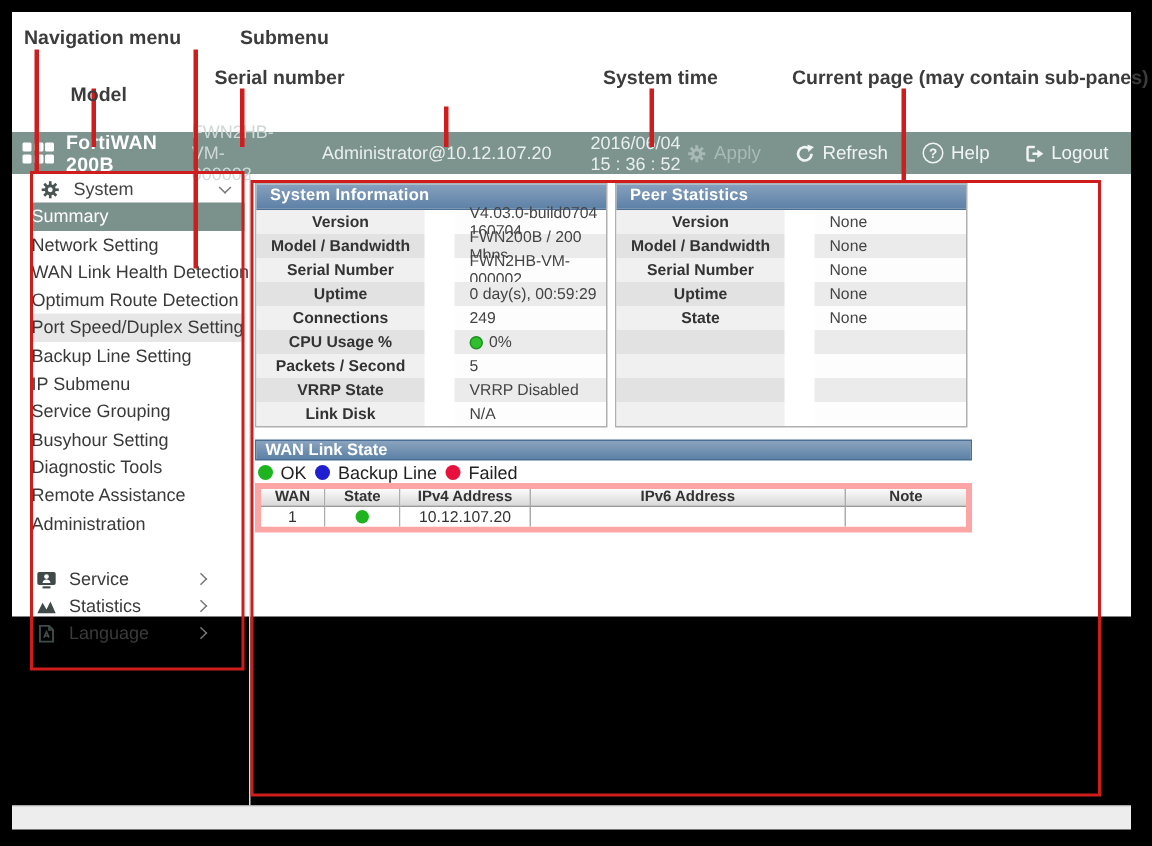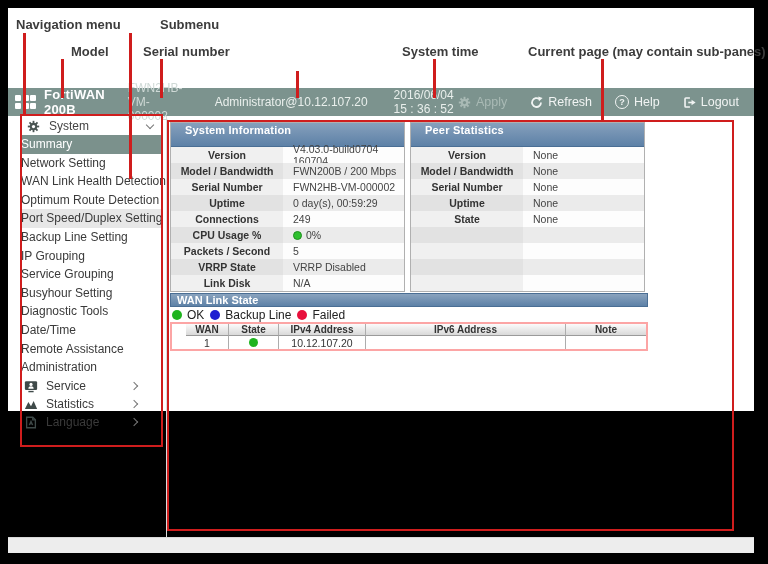--- a/index.html
+++ b/index.html
@@ -39,58 +39,58 @@
   .mitem { height:18.6px; line-height:18.6px; font-size:12px; color:#3a3a3a; white-space:nowrap; cursor:pointer; }
   .mitem.selected { background:#7b918c; color:#fff; }
   .mitem.hovered { background:#e7e7e7; }
   #menu-groups { position:absolute; left:21px; top:377px; width:126px; }
   .mgroup { height:18px; display:flex; align-items:center; font-size:12px; color:#3a3a3a; cursor:pointer; }
   .mgroup .gicon { width:14px; height:13px; margin-left:3px; margin-right:8px; flex:none; }
   .sys-gear { width:13px; height:13px; margin-left:6px; flex:none; }
 
   
   .panel { position:absolute; background:#fff; border:1px solid #b0b0b0; }
-  .panel-head { height:24px; background:linear-gradient(#86a0bc,#5d81a7); border-bottom:1px solid #4a6e94; color:#fff; font-size:11px; font-weight:700; line-height:15px; padding-left:14px; letter-spacing:.2px; }
-  .prow { display:flex; height:16px; align-items:center; }
+  .panel-head { height:17px; background:linear-gradient(#86a0bc,#5d81a7); border-bottom:1px solid #4a6e94; color:#fff; font-size:11px; font-weight:700; line-height:15px; padding-left:9px; letter-spacing:.2px; }
+  .prow { display:flex; height:16px; align-items:center;gap:20px; }
   .plabel { width:112px; text-align:center; font-size:10.5px; font-weight:700; color:#333; }
   .pvalue { flex:1; font-size:10.5px; color:#444; padding-left:10px; display:flex; align-items:center; gap:4px; }
   .prow.r-odd  .plabel { background:#f0f0f0; } .prow.r-odd  .pvalue { background:#fdfdfd; height:100%; align-items:center; }
   .prow.r-even .plabel { background:#e2e2e2; } .prow.r-even .pvalue { background:#ebebeb; height:100%; align-items:center; }
   .prow .plabel { height:100%; line-height:16px; }
   .dot { width:9px; height:9px; border-radius:50%; display:inline-block; flex:none; }
   .dot-green { background:#2fc02f; border:1px solid #1f8f1f; }
 
   
   #wan-panel { position:absolute; left:170px; top:293px; width:478px; }
   #wan-head { height:14px; background:linear-gradient(#8aa3be,#5d81a7); border:1px solid #4a6e94; color:#fff; font-size:11px; font-weight:700; line-height:13px; padding-left:6px; }
   #wan-legend { height:13px; display:flex; align-items:center; gap:6px; font-size:12px; color:#222; margin:1px 0 1px 2px; }
   .legend-item { display:flex; align-items:center; gap:5px; }
   .legend-dot { width:10px; height:10px; border-radius:50%; }
-  .wtable { border:2px solid #fca5a5;padding-left:14px; }
+  .wtable { border:4px solid #fca5a5; }
   .wrow { display:flex; }
   .wcell { border-right:1px solid #adadad; display:flex; align-items:center; justify-content:center; }
   .wcell:last-child { border-right:none; }
   .whead .wcell { height:12px; background:linear-gradient(#fbfbfb,#d9d9d9); font-size:10px; font-weight:700; color:#333; border-bottom:1px solid #9a9a9a; }
   .wdata .wcell { height:13px; background:#fff; font-size:10.5px; color:#333; }
   .c0{width:43px;flex:none;} .c1{width:50px;flex:none;} .c2{width:87px;flex:none;} .c3{flex:1;} .c4{width:80px;flex:none;}
   .wdot { width:9px; height:9px; border-radius:50%; }
 
   #footer-strip { position:absolute; left:8px; top:537px; width:746px; height:16px; background:#ededed; border-top:1px solid #dadada; }
 
   svg { display:block; }
 </style>
 </head>
 <body>
 
 <div id="stage">
   <div id="canvas">
 
     <div class="ann-label" style="left:8px;top:9px;">Navigation menu</div>
     <div class="ann-label" style="left:120px;top:9px;margin-left:32px;">Submenu</div>
-    <div class="ann-label" style="left:39px;top:36px;margin-left:24px;">Model</div>
+    <div class="ann-label" style="left:39px;top:47px;">Model</div>
     <div class="ann-label" style="left:135px;top:36px;">Serial number</div>
     <div class="ann-label" style="left:394px;top:36px;">System time</div>
     <div class="ann-label" style="left:520px;top:36px;">Current page (may contain sub-panes)</div>
   </div>
 
   <div class="ann-line" style="left:23px;top:33px;height:81px;"></div>
   <div class="ann-line" style="left:129px;top:33px;height:146px;"></div>
   <div class="ann-line" style="left:61px;top:59px;height:39px;"></div>
   <div class="ann-line" style="left:160px;top:59px;height:39px;"></div>
   <div class="ann-line" style="left:296px;top:71px;height:27px;"></div>
@@ -163,25 +163,24 @@
     <span class="chev chev-down"></span>
   </div>
 
   <div id="menu-items">
     <div class="mitem selected">Summary</div>
     <div class="mitem">Network Setting</div>
     <div class="mitem">WAN Link Health Detection</div>
     <div class="mitem">Optimum Route Detection</div>
     <div class="mitem hovered">Port Speed/Duplex Setting</div>
     <div class="mitem">Backup Line Setting</div>
-    <div class="mitem">IP Grouping</div>
+    <div class="mitem">IP Submenu</div>
     <div class="mitem">Service Grouping</div>
     <div class="mitem">Busyhour Setting</div>
     <div class="mitem">Diagnostic Tools</div>
-    <div class="mitem">Date/Time</div>
     <div class="mitem">Remote Assistance</div>
     <div class="mitem">Administration</div>
   </div>
 
   <div id="menu-groups">
     <div class="mgroup">
       <svg class="gicon" viewBox="0 0 16 14">
         <rect x="1" y="1" width="14" height="10" rx="1.5" fill="#3f4a49"></rect>
         <circle cx="8" cy="4.6" r="1.8" fill="#fff"></circle>
         <path d="M5 9.5c0-1.7 1.3-2.7 3-2.7s3 1 3 2.7z" fill="#fff"></path>

